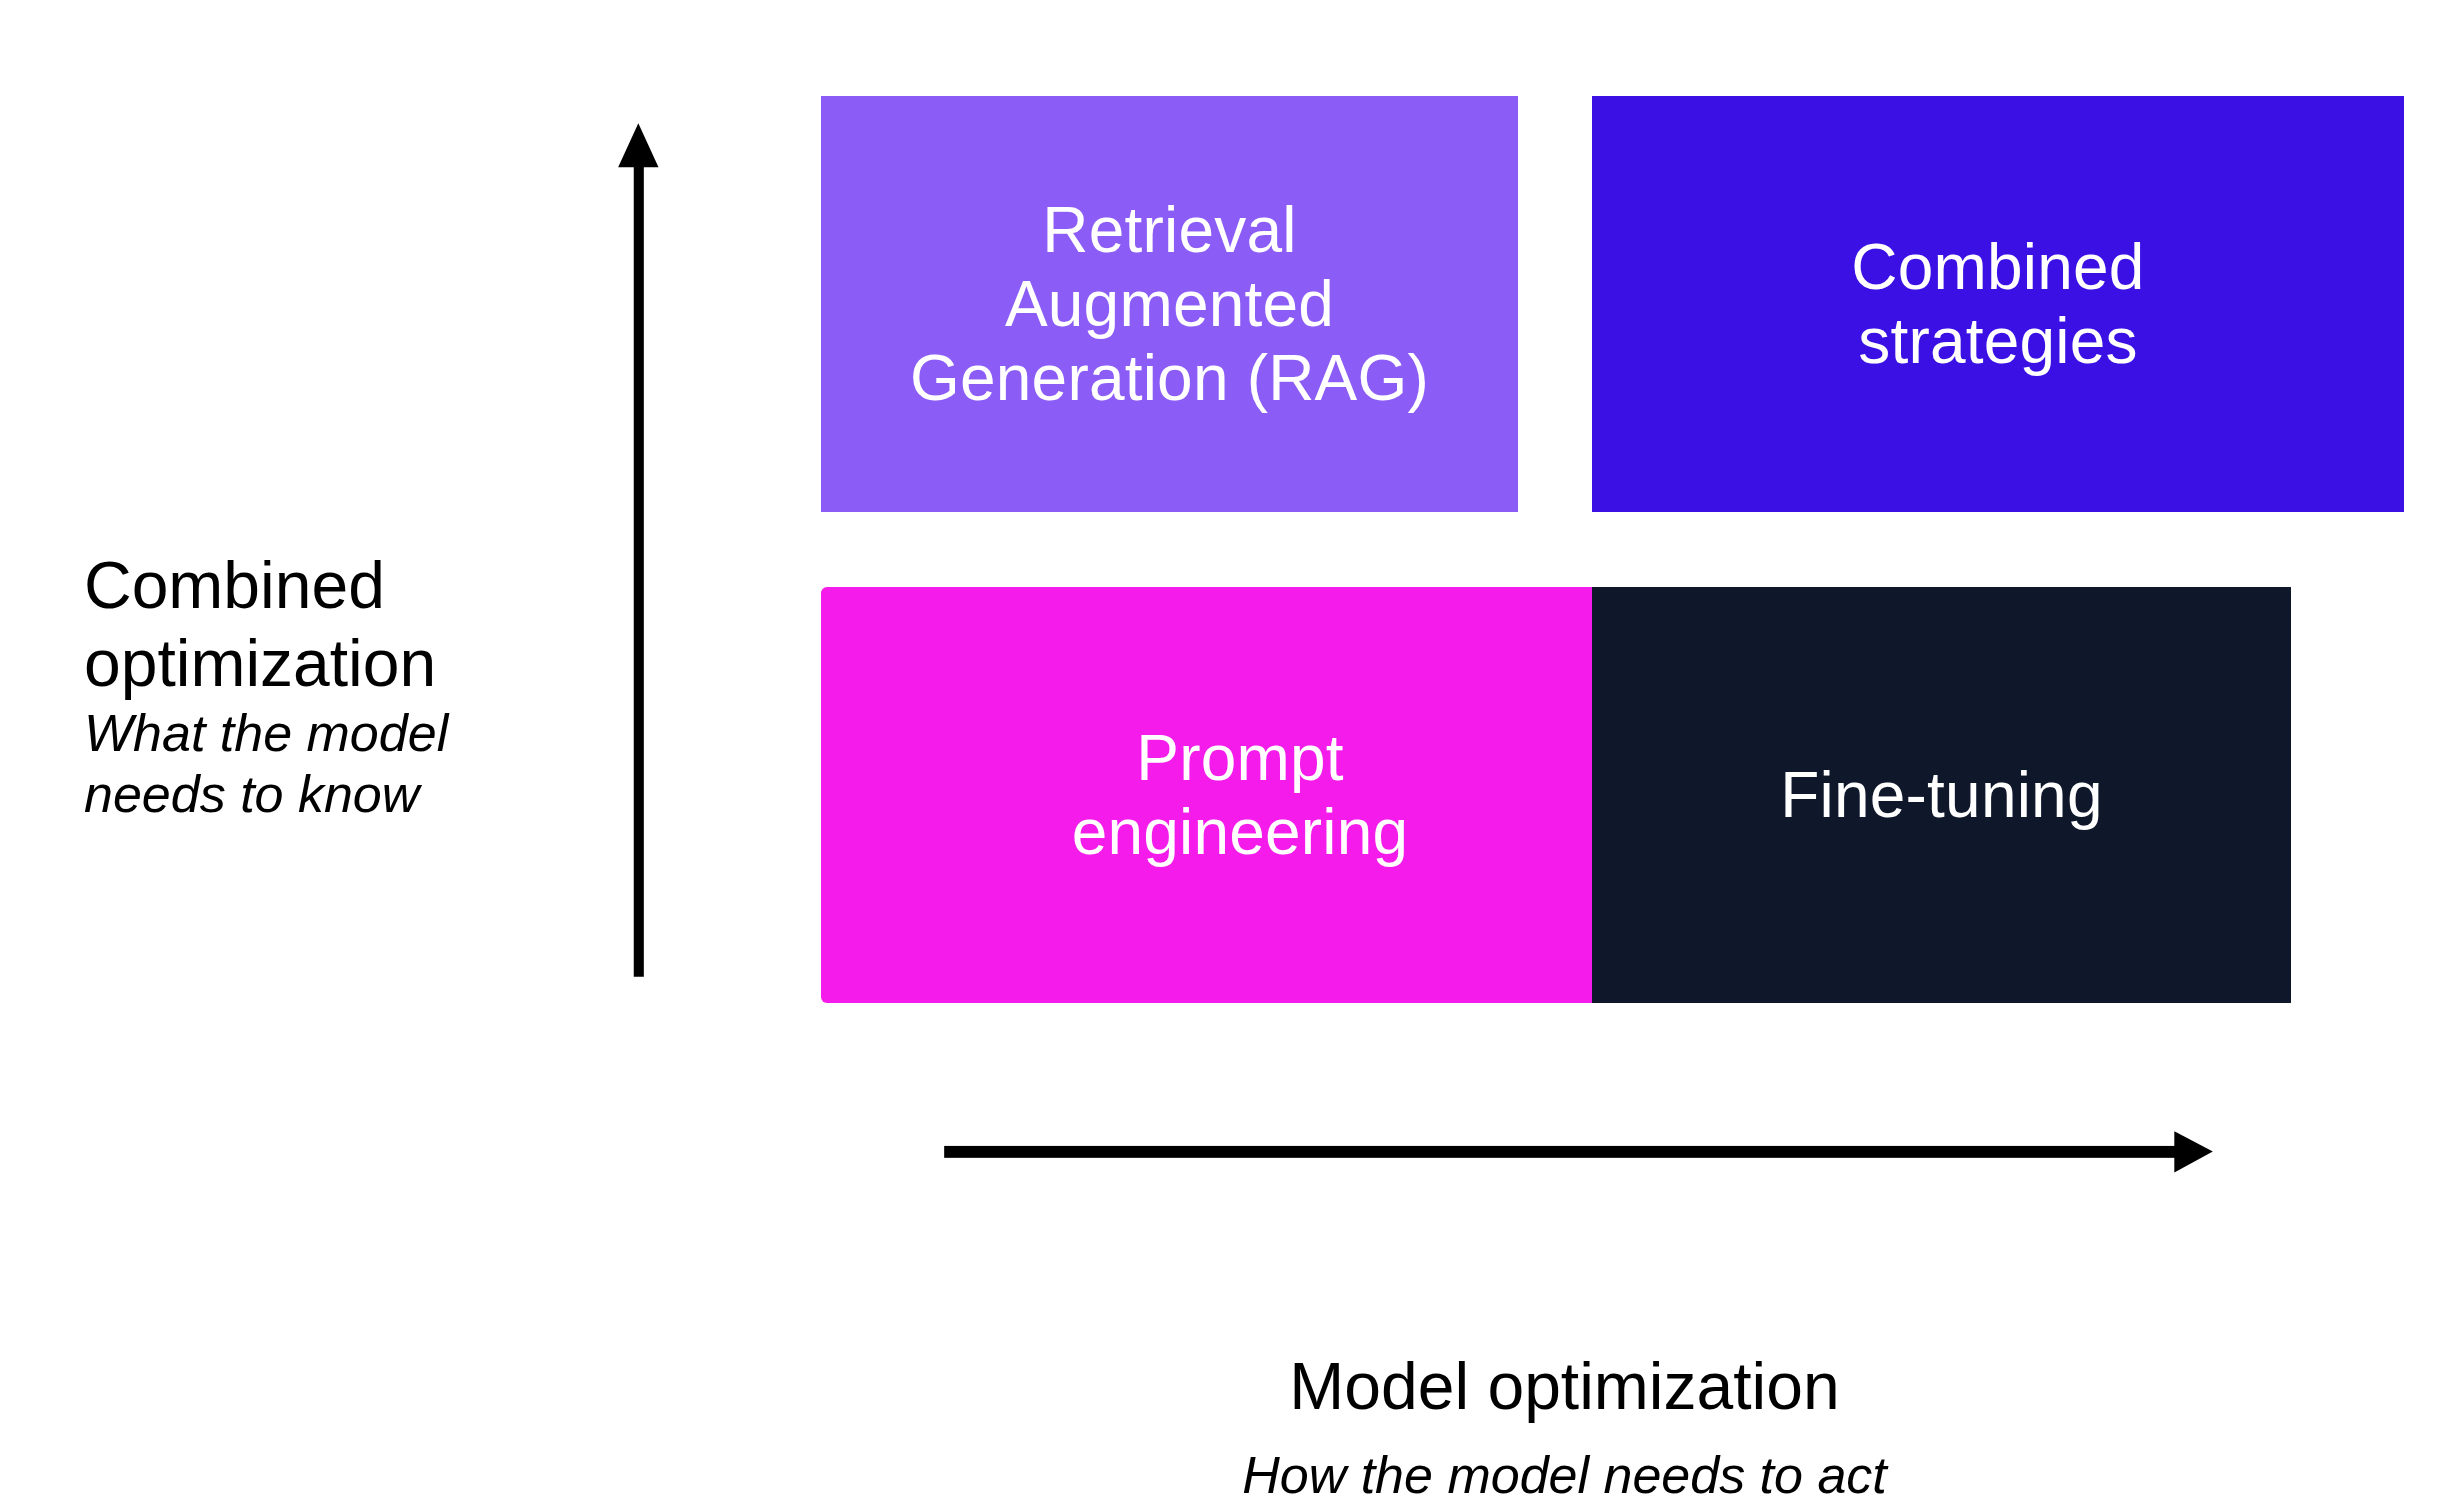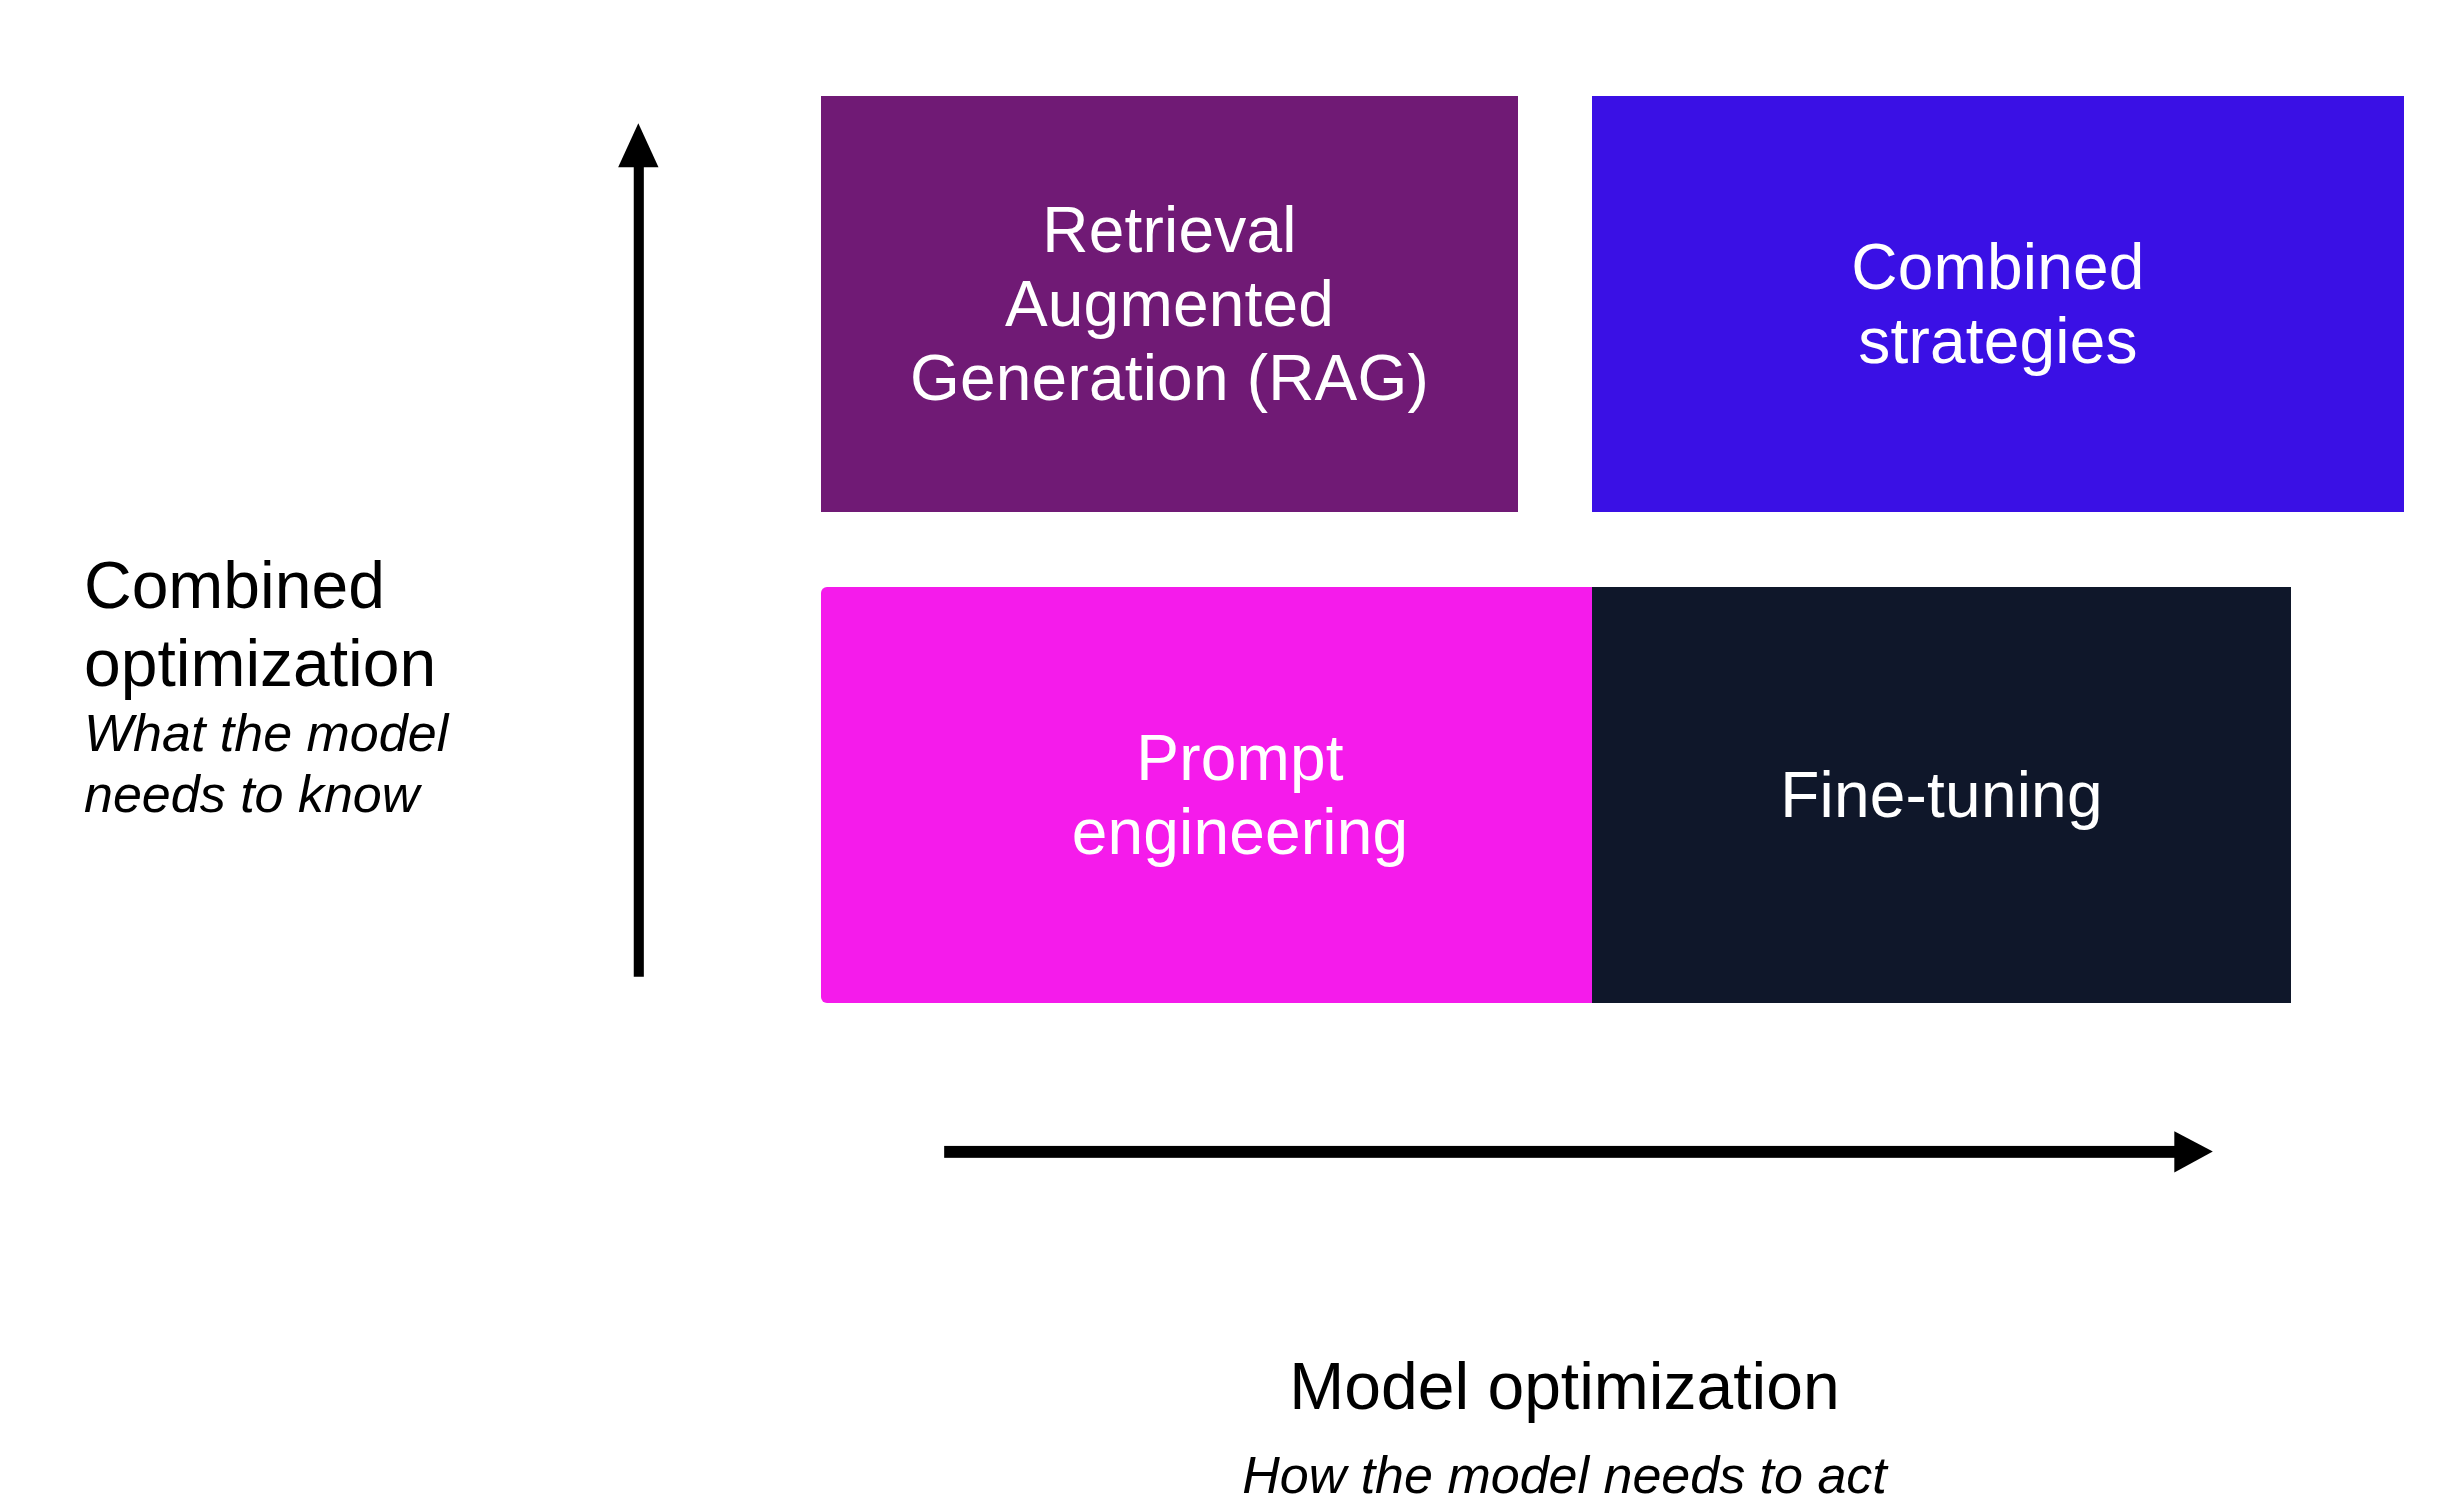--- a/index.html
+++ b/index.html
@@ -111,21 +111,21 @@
     </svg>
   </div>
 
   <div id="x-axis-arrow">
     <svg width="1303" height="110" viewBox="0 0 1420 120" aria-hidden="true">
       <rect x="18" y="49" width="1355" height="13" fill="#000000"></rect>
       <polygon points="1402,55 1360,33 1360,78" fill="#000000"></polygon>
     </svg>
   </div>
 
-  <div class="quad" id="quad-rag" style="background-color: #701a75;">
+  <div class="quad" id="quad-rag" style="background-color: #8b5cf6;">
     <span>Retrieval
 Augmented
 Generation (RAG)</span>
   </div>
 
   <div class="quad" id="quad-combined" style="background-color: rgb(58, 16, 229);">
     <span>Combined
 strategies</span>
   </div>
 

